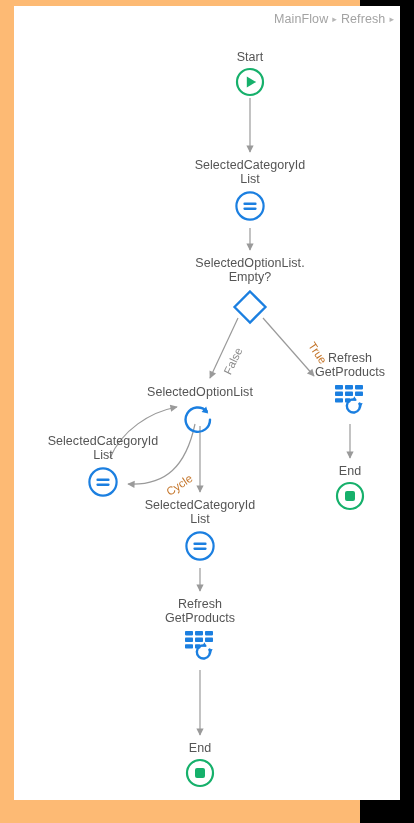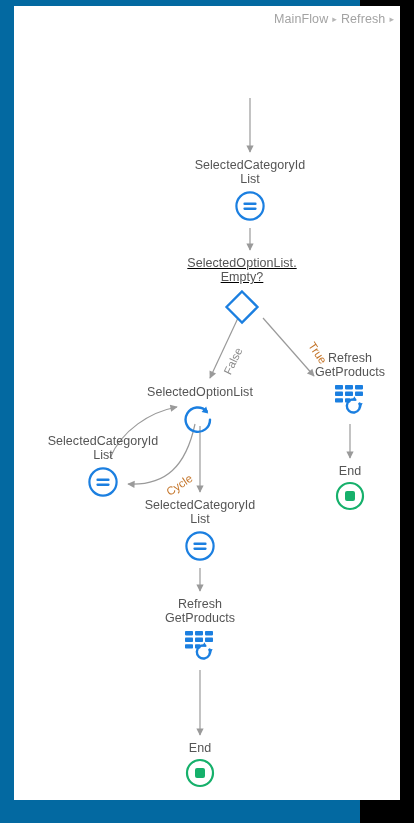--- a/index.html
+++ b/index.html
@@ -12,21 +12,21 @@
     height: 823px;
     overflow: hidden;
     font-family: "Liberation Sans", sans-serif;
   }
 
   #app-window {
     position: absolute;
     left: 0; top: 0;
     width: 360px;
     height: 823px;
-    background: #0369a1;
+    background: #fdba74;
     box-sizing: border-box;
   }
 
   
   #flow-canvas {
     position: absolute;
     left: 14px;
     top: 6px;
     width: 386px;
     height: 794px;
@@ -139,34 +139,43 @@
         <path d="M186,562 L186,585"></path>
 
         <path d="M186,664 L186,729"></path>
       </g>
     </svg>
 
     <div class="edge-label" style="left:205px; top:349px; transform:rotate(-64deg);">False</div>
     <div class="edge-label accent" style="left:292px; top:341px; transform:rotate(56deg);">True</div>
     <div class="edge-label accent" style="left:151px; top:473px; transform:rotate(-34deg);">Cycle</div>
 
+    <div class="node" style="left:236px; top:44px;">
+      <div class="label">Start</div>
+      <div class="icon-wrap">
+        <svg width="30" height="30" viewBox="0 0 30 30">
+          <circle cx="15" cy="15" r="13" fill="#ffffff" stroke="#16b06b" stroke-width="2.2"></circle>
+          <path d="M11.8,9.4 L21.2,15 L11.8,20.6 z" fill="#16b06b"></path>
+        </svg>
+      </div>
+    </div>
 
     <div class="node" style="left:236px; top:152px;">
       <div class="label">SelectedCategoryId
 List</div>
       <div class="icon-wrap">
         <svg width="34" height="34" viewBox="0 0 34 34">
           <circle cx="17" cy="17" r="13.6" fill="#ffffff" stroke="#1b7fe0" stroke-width="2.2"></circle>
           <rect x="10.4" y="13.6" width="13.2" height="2.5" rx="1.1" fill="#1b7fe0"></rect>
           <rect x="10.4" y="18.4" width="13.2" height="2.5" rx="1.1" fill="#1b7fe0"></rect>
         </svg>
       </div>
     </div>
 
-    <div class="node" style="left:228px; top:250px;text-decoration:underline;">
+    <div class="node" style="left:236px; top:250px;">
       <div class="label">SelectedOptionList.
 Empty?</div>
       <div class="icon-wrap">
         <svg width="40" height="40" viewBox="0 0 40 40">
           <path d="M20,4.5 L35.5,20 L20,35.5 L4.5,20 z" fill="#ffffff" stroke="#1b7fe0" stroke-width="2.3" stroke-linejoin="miter"></path>
         </svg>
       </div>
     </div>
 
     <div class="node" style="left:336px; top:345px;">

